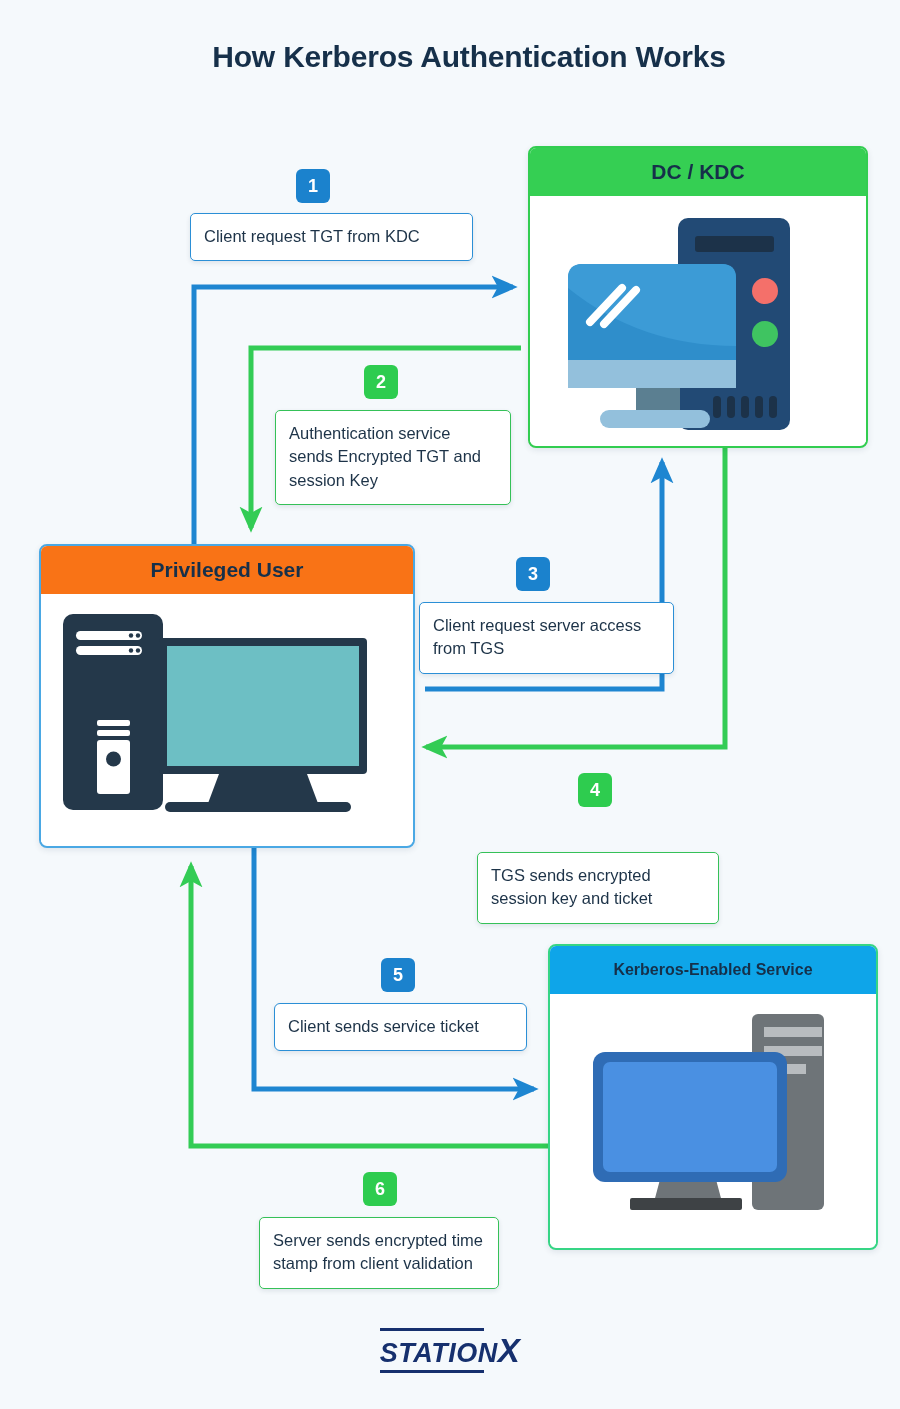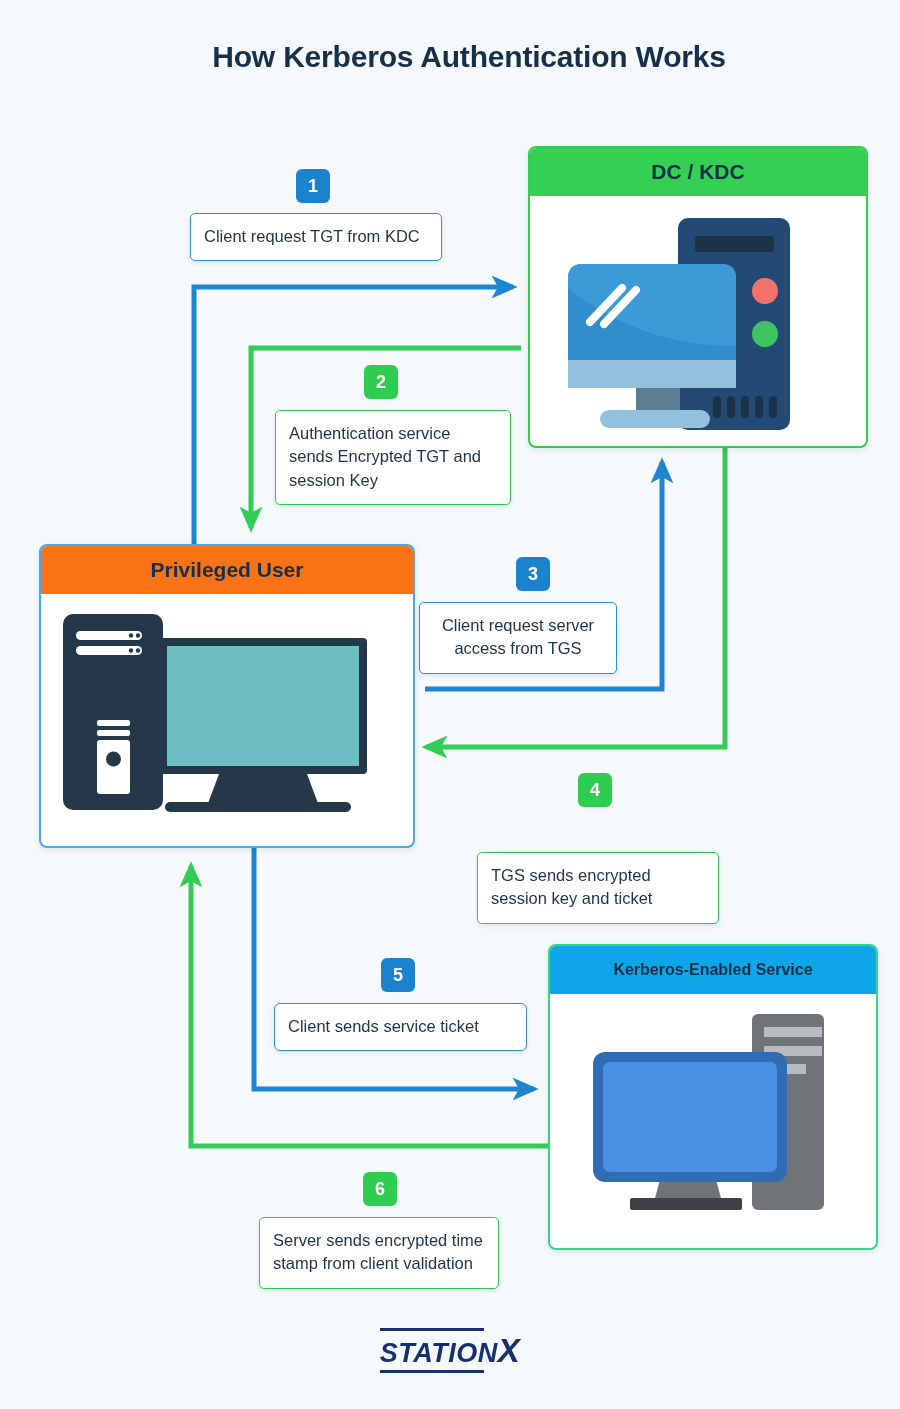--- a/index.html
+++ b/index.html
@@ -110,27 +110,27 @@
     color: #ffffff;
     font-size: 18px;
     font-weight: bold;
     text-align: center;
     line-height: 34px;
   }
   .step-badge.blue  { background: #1b82cd; }
   .step-badge.green { background: #2ecc4f; }
 
   #badge-1 { left: 296px; top: 169px; }
-  #note-1  { left: 190px; top: 213px; width: 252px; }
+  #note-1  { left: 190px; top: 213px; width: 283px; }
 
   #badge-2 { left: 364px; top: 365px; }
   #note-2  { left: 275px; top: 410px; width: 236px; }
 
   #badge-3 { left: 516px; top: 557px; }
-  #note-3  { left: 419px; top: 602px; width: 198px; text-align: center; }
+  #note-3  { left: 419px; top: 602px; width: 255px; }
 
   #badge-4 { left: 578px; top: 773px; }
   #note-4  { left: 477px; top: 818px; width: 242px; margin-top: 34px; }
 
   #badge-5 { left: 381px; top: 958px; }
   #note-5  { left: 274px; top: 1003px; width: 253px; border-radius: 6px; }
 
   #badge-6 { left: 363px; top: 1172px; }
   #note-6  { left: 259px; top: 1217px; width: 240px; }
 

